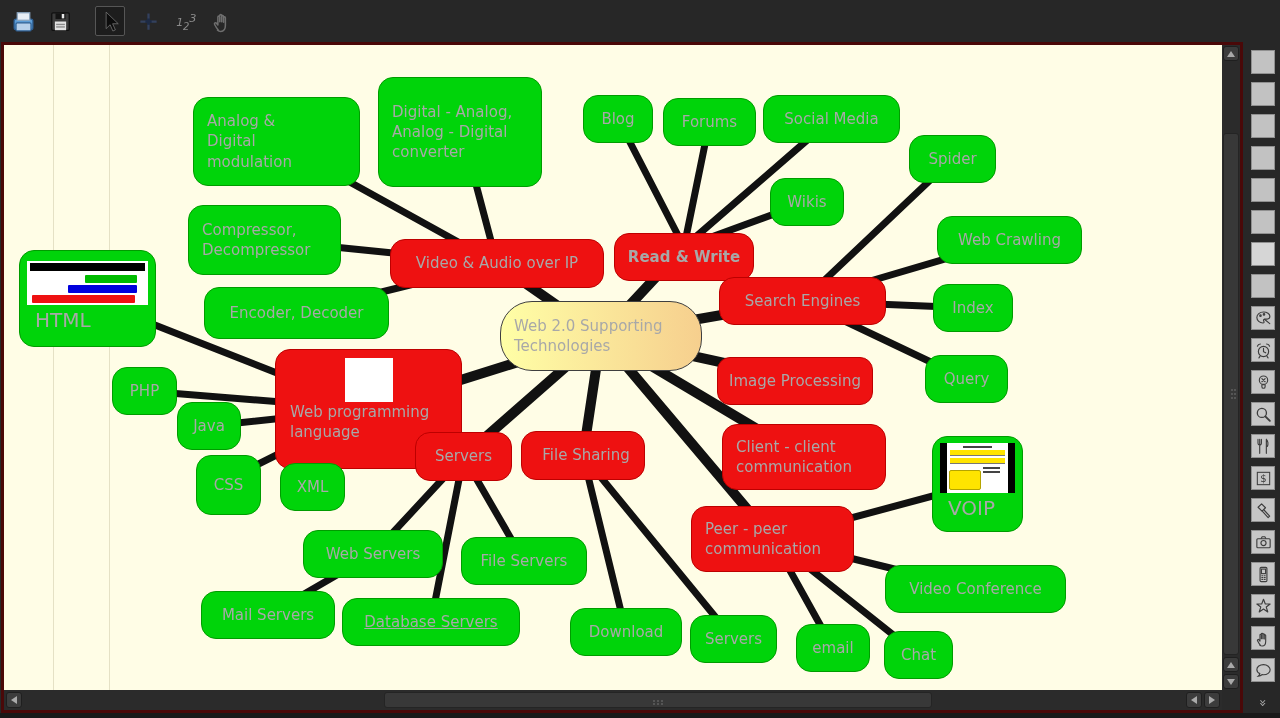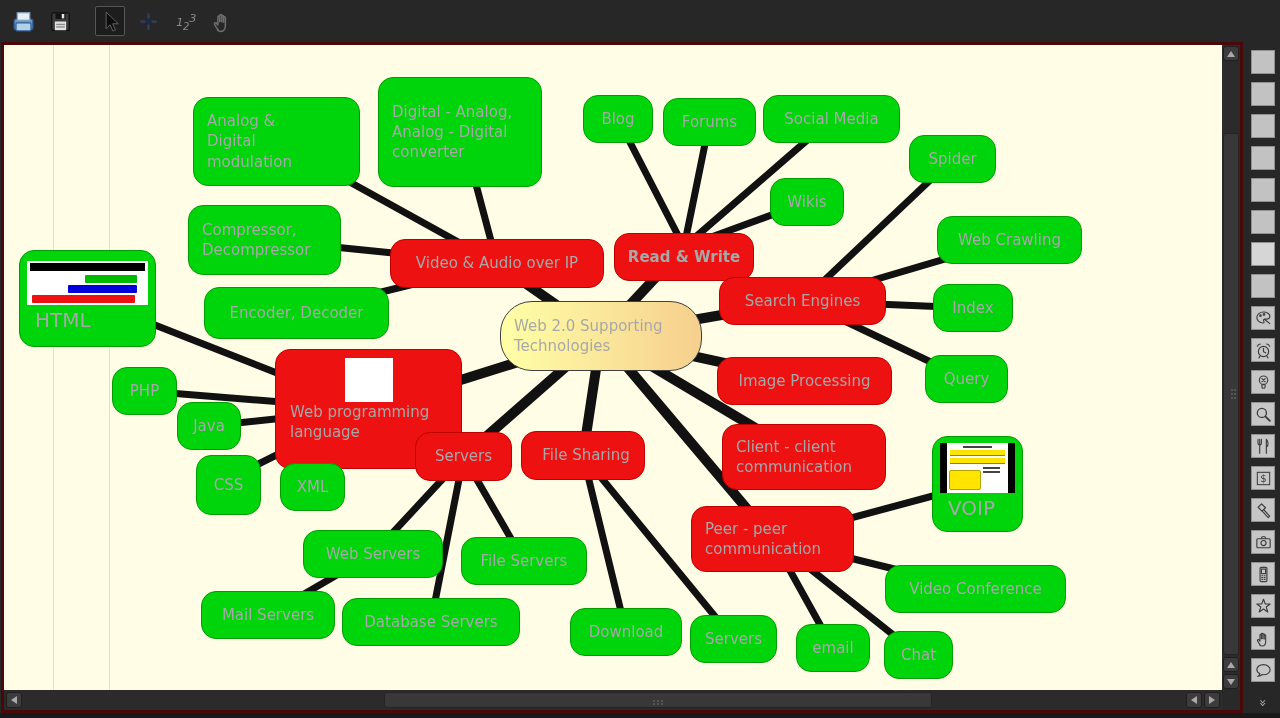--- a/index.html
+++ b/index.html
@@ -167,21 +167,21 @@
       </div>
       <div class="node branch centered" style="left: 386px; top: 194px; width: 214px; height: 49px;">
         <span class="lbl">Video &amp; Audio over IP</span>
       </div>
       <div class="node branch centered" style="left: 610px; top: 188px; width: 140px; height: 48px; font-weight: bold;">
         <span class="lbl">Read &amp; Write</span>
       </div>
       <div class="node branch centered" style="left: 715px; top: 232px; width: 167px; height: 48px;">
         <span class="lbl">Search Engines</span>
       </div>
-      <div class="node branch centered" style="left: 713px; top: 312px; width: 175px; height: 48px;">
+      <div class="node branch centered" style="left: 713px; top: 312px; width: 156px; height: 48px; border-radius: 13px;">
         <span class="lbl">Image Processing</span>
       </div>
       <div class="node branch ml" style="left: 718px; top: 379px; width: 164px; height: 66px;">
         <span class="lbl">Client - client
 communication</span>
       </div>
       <div class="node branch ml" style="left: 687px; top: 461px; width: 163px; height: 66px;">
         <span class="lbl">Peer - peer
 communication</span>
       </div>
@@ -260,21 +260,21 @@
       </div>
       <div class="node leaf centered" style="left: 299px; top: 485px; width: 140px; height: 48px;">
         <span class="lbl">Web Servers</span>
       </div>
       <div class="node leaf centered" style="left: 457px; top: 492px; width: 126px; height: 48px;">
         <span class="lbl">File Servers</span>
       </div>
       <div class="node leaf centered" style="left: 197px; top: 546px; width: 134px; height: 48px;">
         <span class="lbl">Mail Servers</span>
       </div>
-      <div class="node leaf centered" style="left: 338px; top: 553px; width: 178px; height: 48px;">
+      <div class="node leaf centered" style="left: 338px; top: 553px; width: 178px; height: 48px; text-decoration: underline;">
         <span class="lbl">Database Servers</span>
       </div>
       <div class="node leaf centered" style="left: 566px; top: 563px; width: 112px; height: 48px;">
         <span class="lbl">Download</span>
       </div>
       <div class="node leaf centered" style="left: 686px; top: 570px; width: 87px; height: 48px;">
         <span class="lbl">Servers</span>
       </div>
       <div class="node leaf centered" style="left: 792px; top: 579px; width: 74px; height: 48px;">
         <span class="lbl">email</span>

